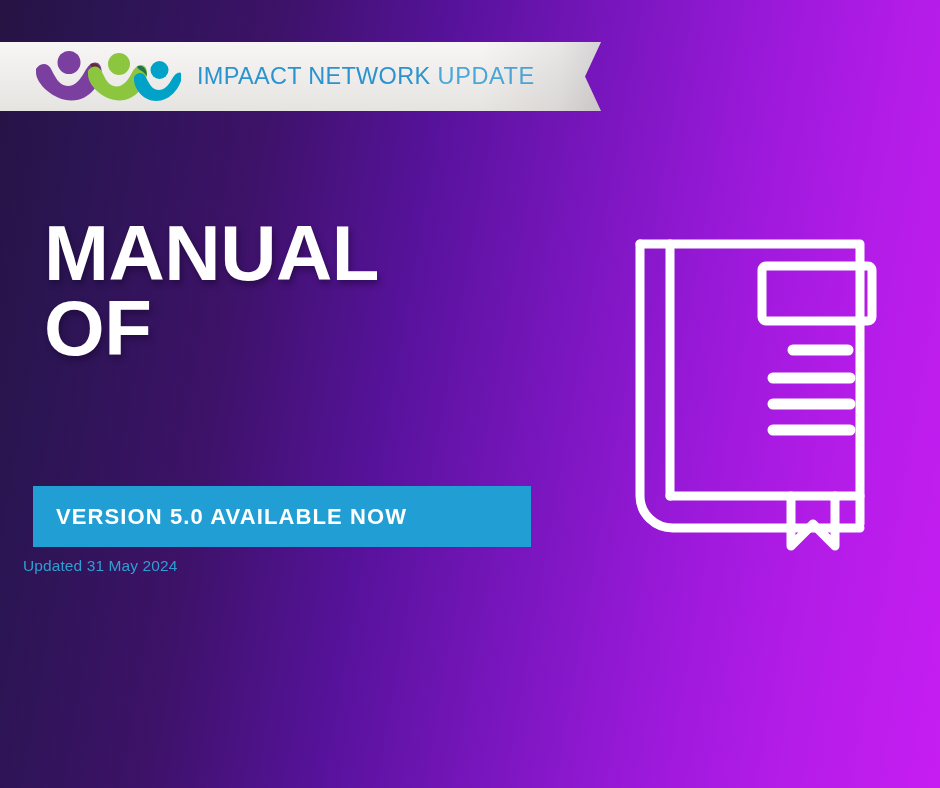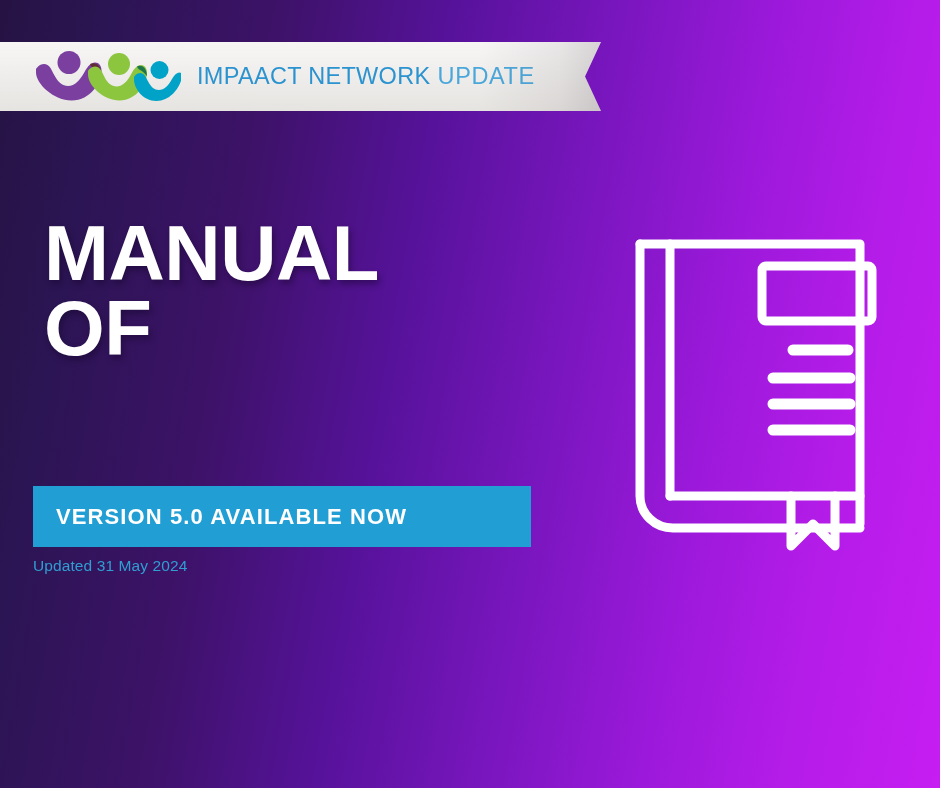--- a/index.html
+++ b/index.html
@@ -104,21 +104,21 @@
   #cta-label {
     margin-left:23px;
     color:#ffffff;
     font-weight:bold;
     font-size:22px;
     letter-spacing:1.1px;
     white-space:nowrap;
   }
   #updated-note {
     position:absolute;
-    left:33px;
+    left:23px;
     top:557px;
     font-size:15.5px;
     color:#2f9ed2;
     letter-spacing:0.1px;
     white-space:nowrap;
   }
 
   
   #book-icon {
     position:absolute;

